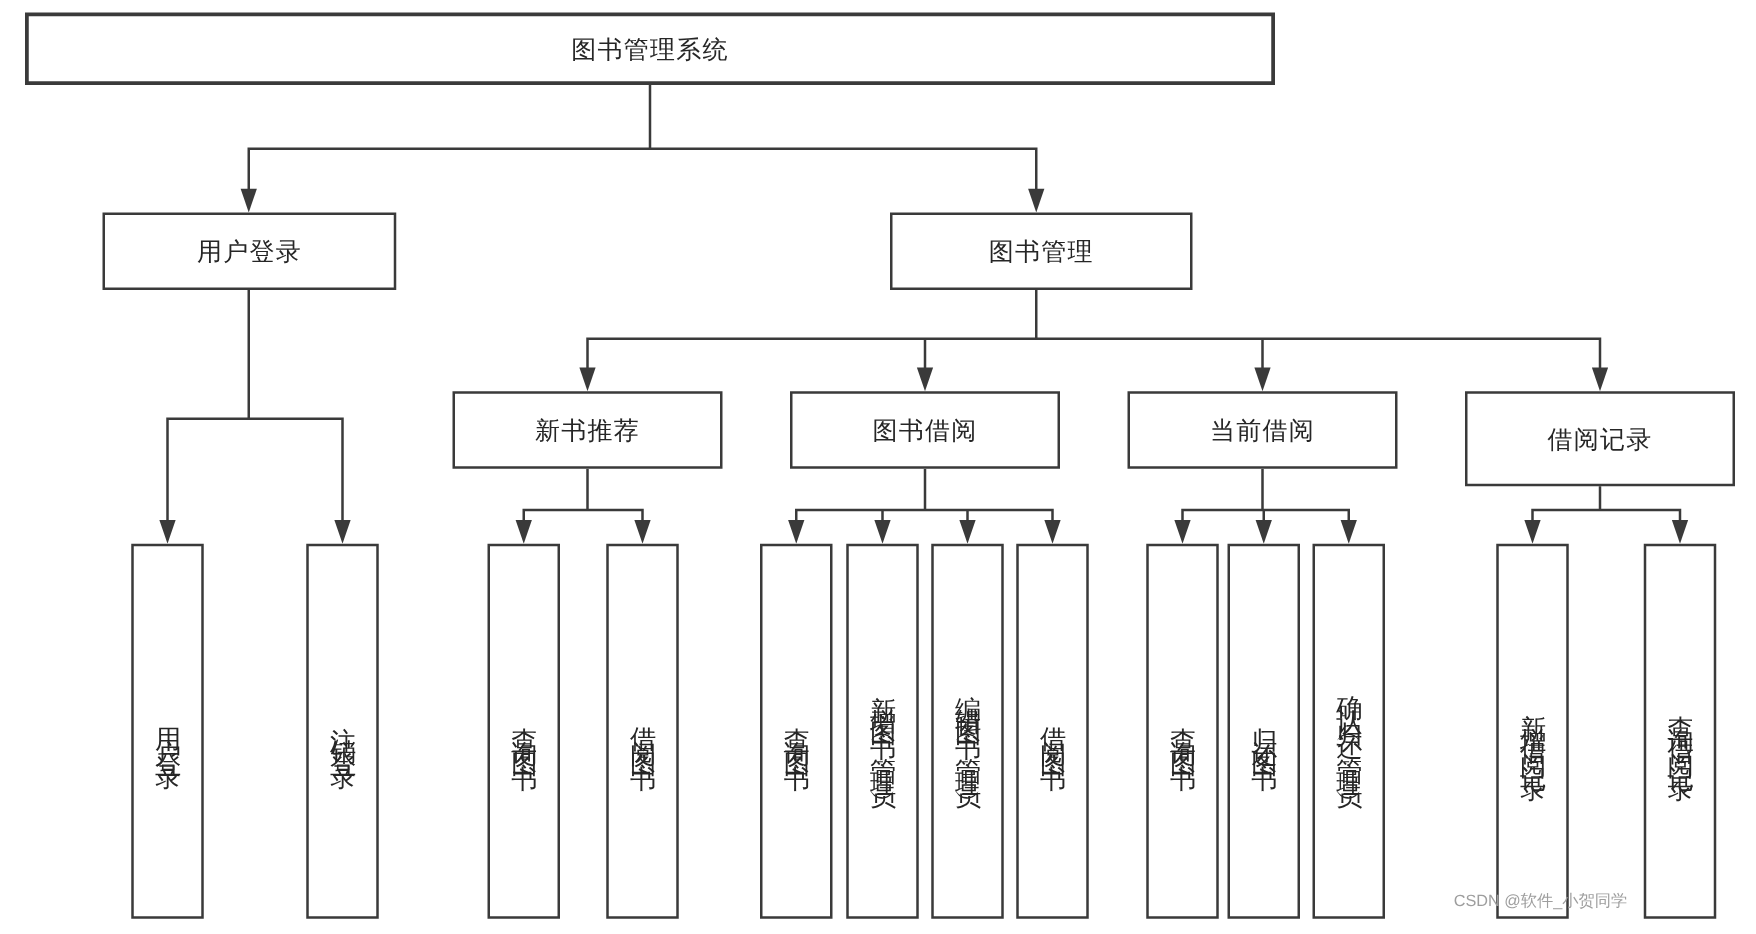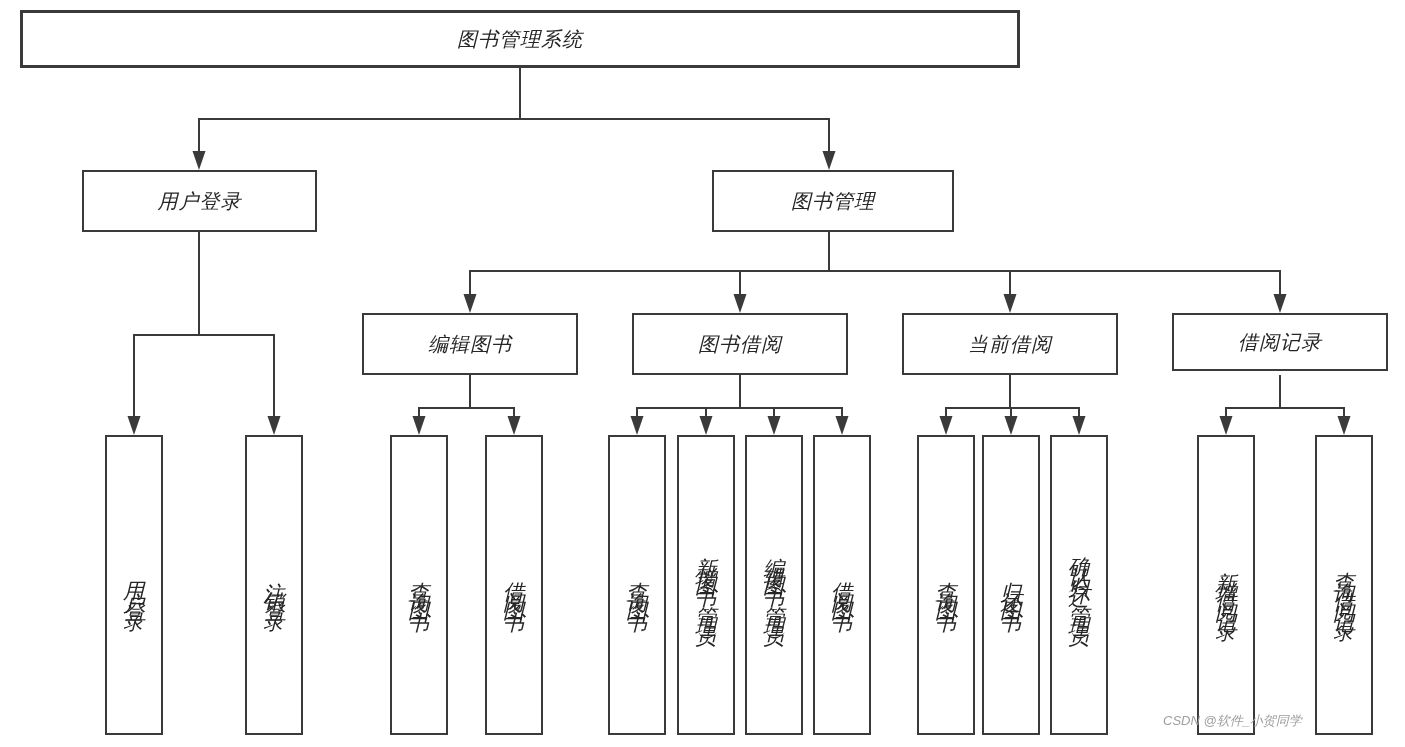--- a/index.html
+++ b/index.html
@@ -1,19 +1,19 @@
 <!DOCTYPE html>
 <html lang="zh"><head>
 <meta charset="utf-8">
 <style>
   html,body{margin:0;padding:0;background:#ffffff;}
   body{font-family:"Liberation Sans","DejaVu Sans",sans-serif;}
   .stage{
     position:relative;width:1405px;height:747px;background:#ffffff;
-    overflow:hidden;color:#222222;font-style:italic;
+    overflow:hidden;color:#222222;
   }
   .connectors{position:absolute;left:0;top:0;width:1405px;height:747px;}
   .node{
     position:absolute;background:#ffffff;border:2px solid #3a3a3a;
     display:flex;align-items:center;justify-content:center;
     font-size:20px;color:#262626;letter-spacing:1px;box-sizing:border-box;
   }
   .node.root{border-width:3px;font-size:20px;}
   .leaf{
     position:absolute;top:435px;width:58px;height:300px;
@@ -82,29 +82,29 @@
   </div>
 
   <div class="node" style="left:82px;top:170px;width:235px;height:62px;">
     <span>用户登录</span>
   </div>
   <div class="node" style="left:712px;top:170px;width:242px;height:62px;">
     <span>图书管理</span>
   </div>
 
   <div class="node" style="left:362px;top:313px;width:216px;height:62px;">
-    <span>编辑图书</span>
+    <span>新书推荐</span>
   </div>
   <div class="node" style="left:902px;top:313px;width:216px;height:62px;">
     <span>当前借阅</span>
   </div>
   <div class="node" style="left:632px;top:313px;width:216px;height:62px;">
     <span>图书借阅</span>
   </div>
-  <div class="node" style="left:1172px;top:313px;width:216px;height:58px;">
+  <div class="node" style="left:1172px;top:313px;width:216px;height:76px;">
     <span>借阅记录</span>
   </div>
 
   <div class="leaf" style="left:105px;">
     <span class="vtext">用户登录</span>
   </div>
   <div class="leaf" style="left:245px;">
     <span class="vtext">注销登录</span>
   </div>
 

